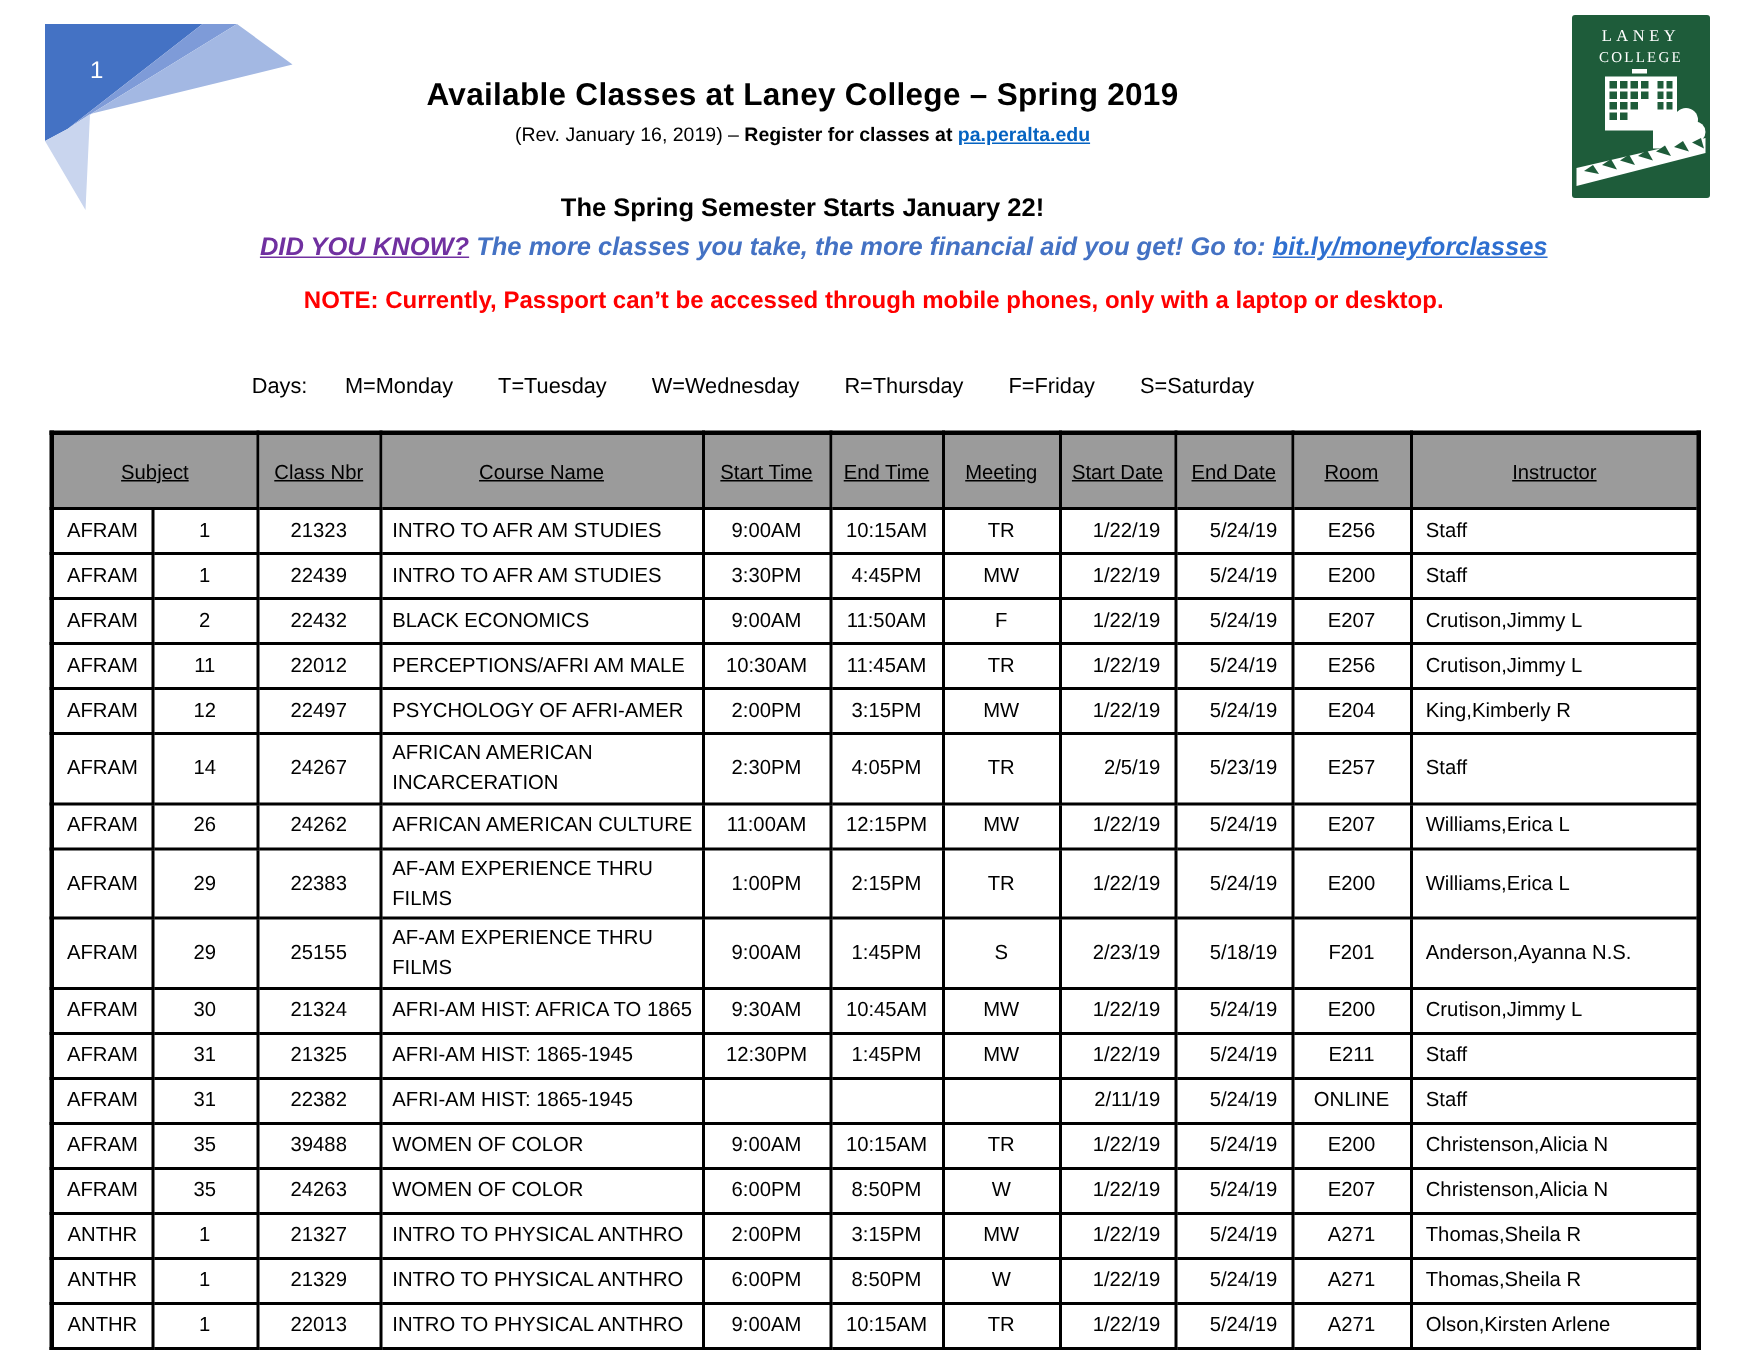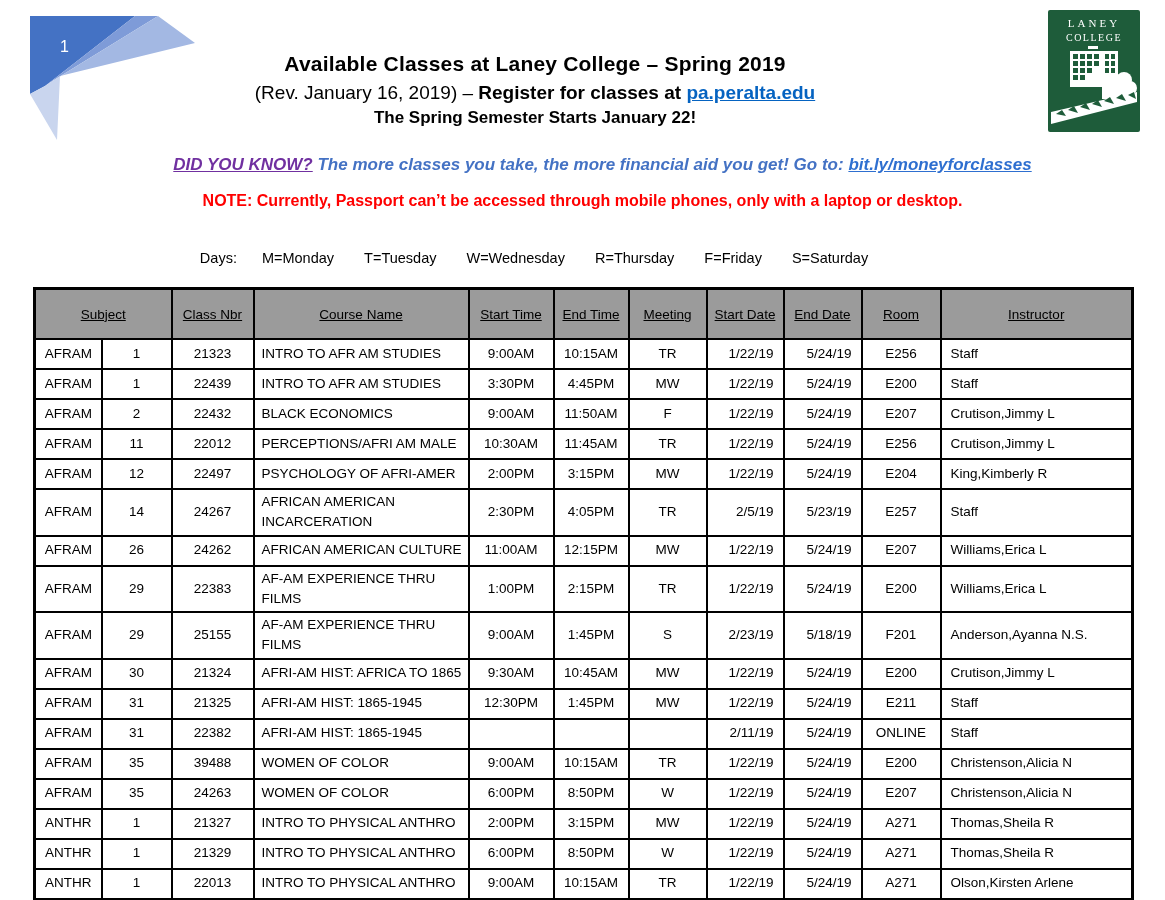--- a/index.html
+++ b/index.html
@@ -7,32 +7,32 @@
     width:1165px;height:900px;position:relative;overflow:hidden;
     font-family:"Liberation Sans","DejaVu Sans",sans-serif;color:#000;
   }
   
   .corner{position:absolute;left:30px;top:16px;width:168px;height:126px;}
   
   .logo{position:absolute;left:1048px;top:10px;width:92px;height:122px;}
   
   .head-center{position:absolute;left:0;top:52px;width:1070px;text-align:center;}
   .doc-title{font-size:21px;font-weight:bold;letter-spacing:.2px;}
-  .doc-sub{font-size:19px;margin-top:6px;}
+  .doc-sub{font-size:13px;margin-top:6px;}
   .doc-sub .bold{font-weight:bold;}
   .link{color:#0563C1;text-decoration:underline;font-weight:bold;cursor:pointer;}
-  .semester{font-size:17px;font-weight:bold;margin-top:4px;}
+  .semester{font-size:17px;font-weight:bold;margin-top:32px;}
   .dyk{position:absolute;left:0;top:155px;width:1165px;text-align:center;
        font-size:17px;font-style:italic;font-weight:bold;margin-left:20px;}
   .dyk-label{color:#7030A0;text-decoration:underline;}
   .dyk-text{color:#4472C4;}
   .dyk-link{color:#2E6FD0;text-decoration:underline;cursor:pointer;}
   .note{position:absolute;left:0;top:192px;width:1165px;text-align:center;
         font-size:16px;font-weight:bold;color:#FF0000;}
-  .legend{position:absolute;left:0;top:250px;width:1019px;text-align:center;font-size:14.5px;padding-left:32px;}
+  .legend{position:absolute;left:0;top:250px;width:1019px;text-align:center;font-size:14.5px;}
   .legend .legend-label{margin-right:10px;}
   .legend .legend-item{margin:0 15px;}
   
   .tbl-wrap{position:absolute;left:33px;top:287px;}
   table{border-collapse:collapse;table-layout:fixed;width:1098px;
         font-size:13.5px;background:#fff;border:3px solid #000;}
   th,td{border:2px solid #000;vertical-align:middle;overflow:hidden;}
   thead th{
     background:#9B9B9B;height:44px;font-weight:normal;text-align:center;
     text-decoration:underline;padding:2px 1px;color:#000;

